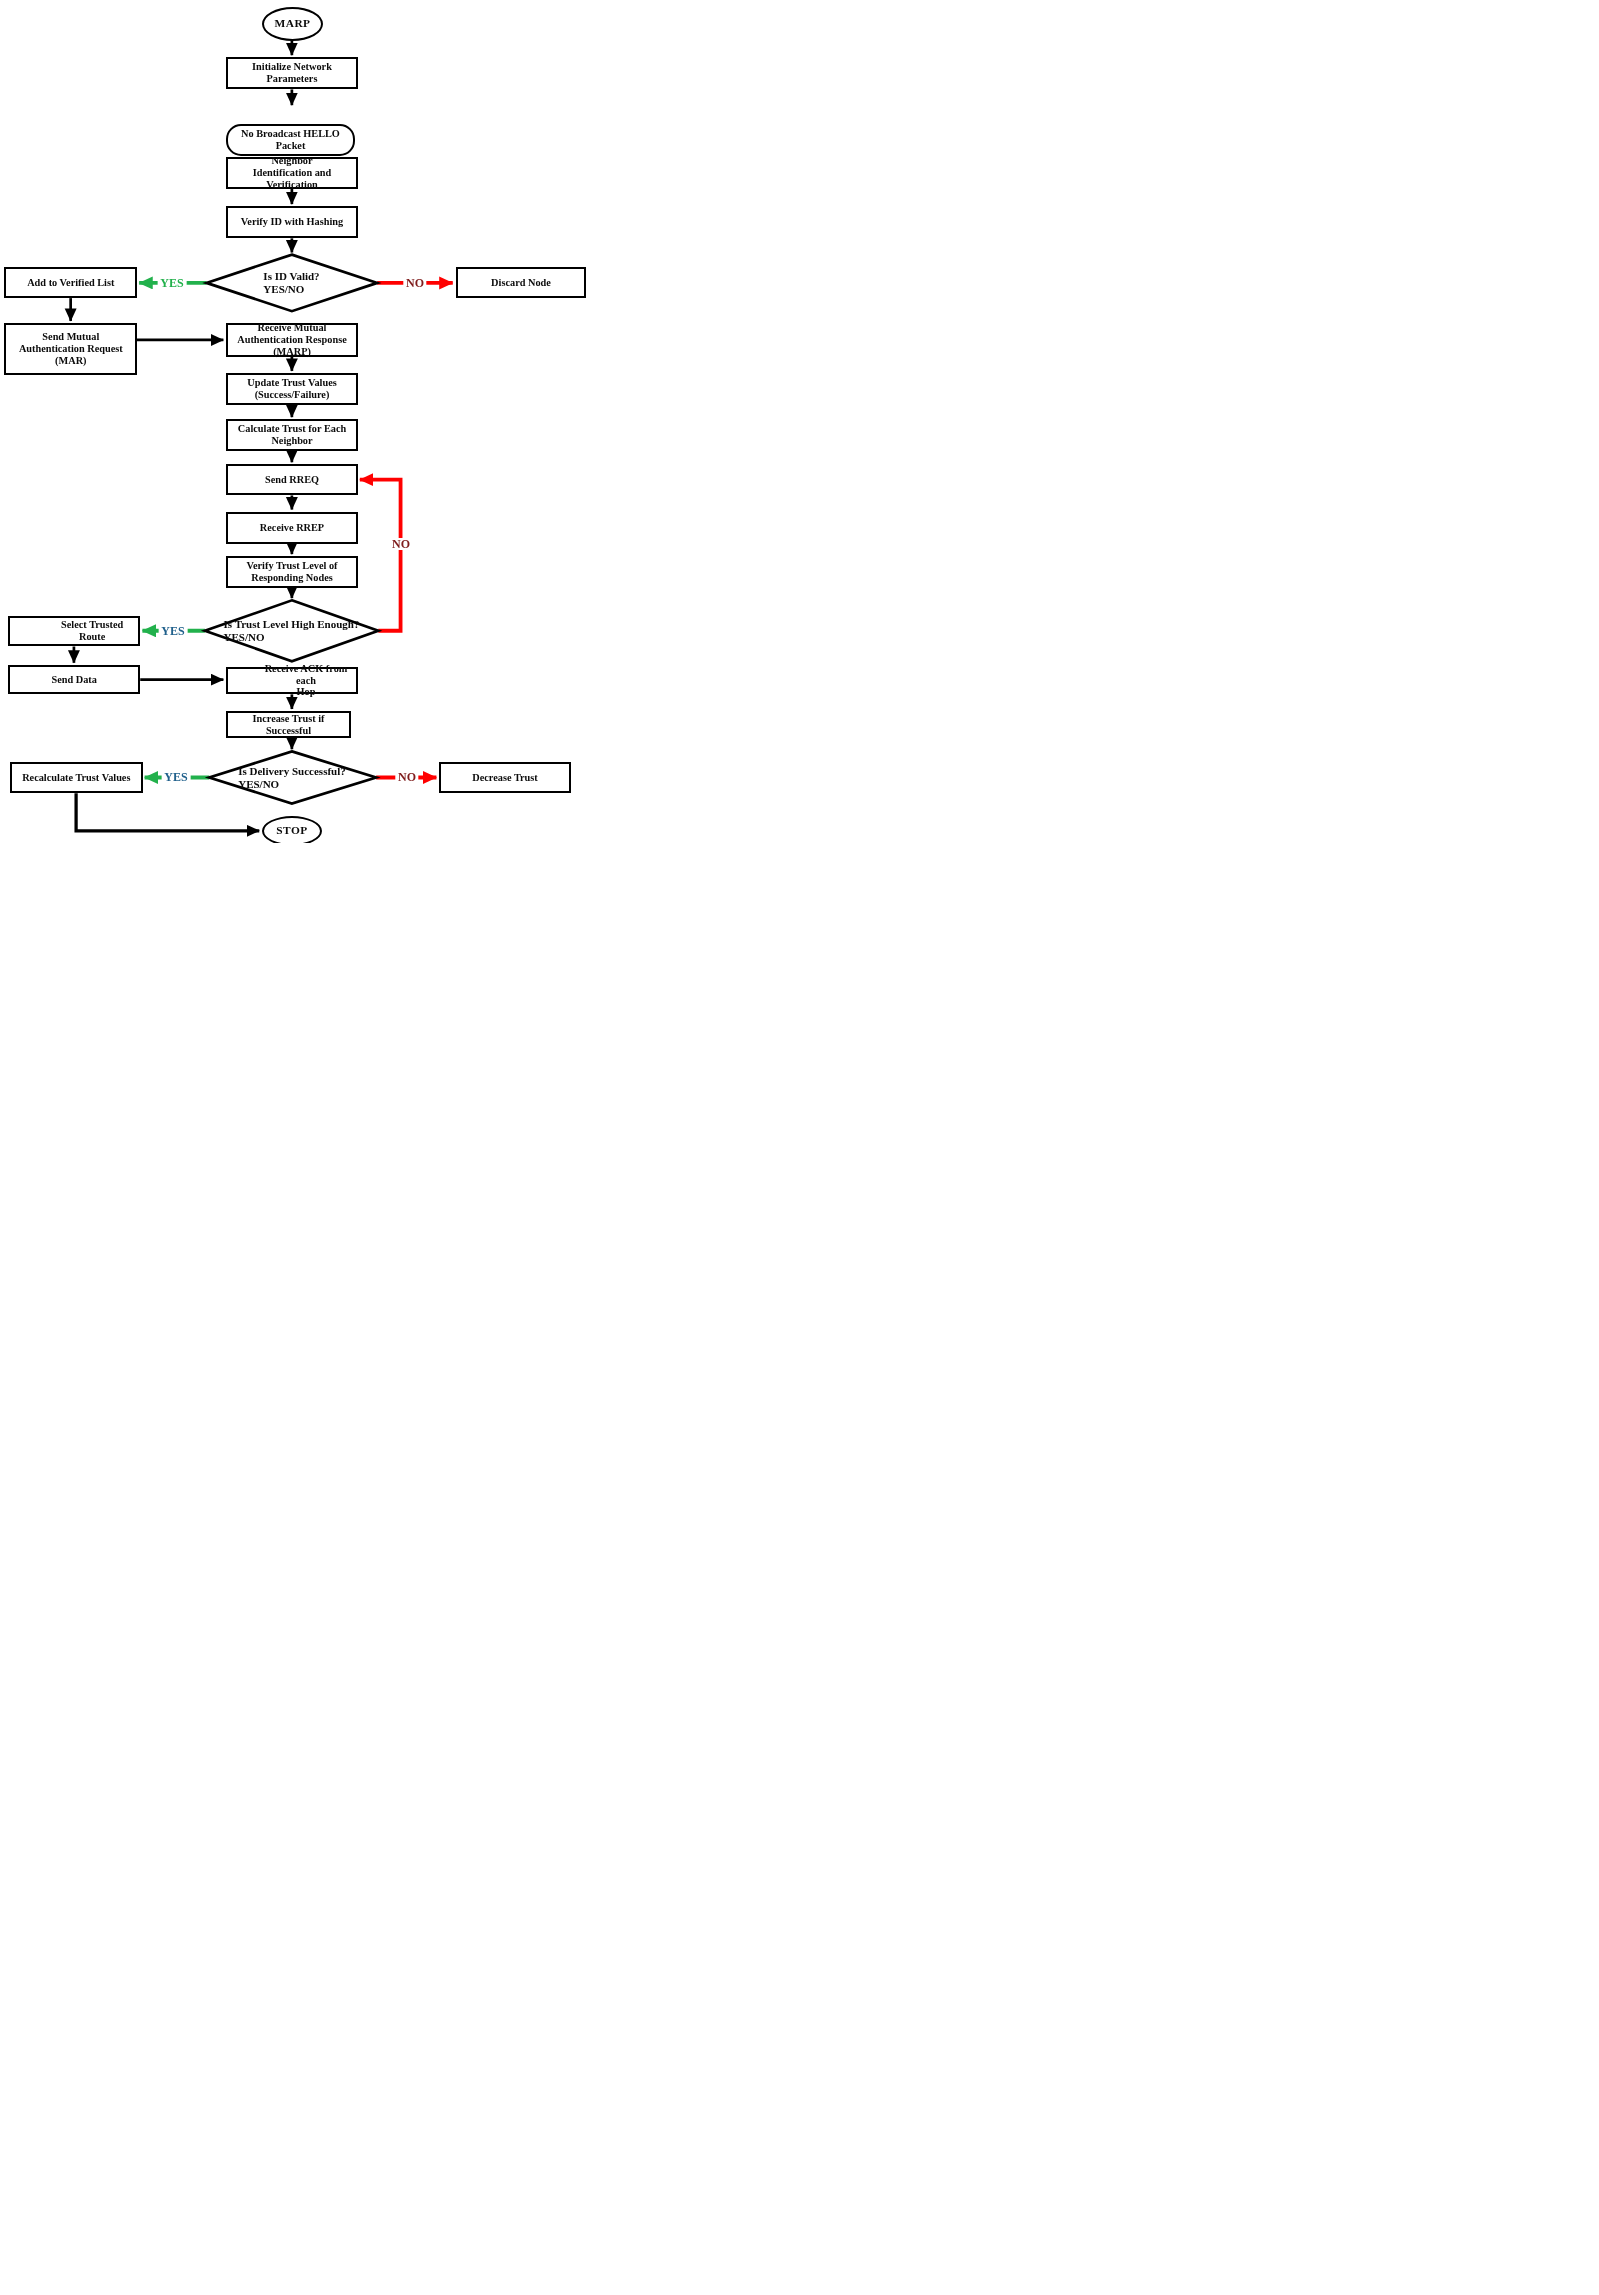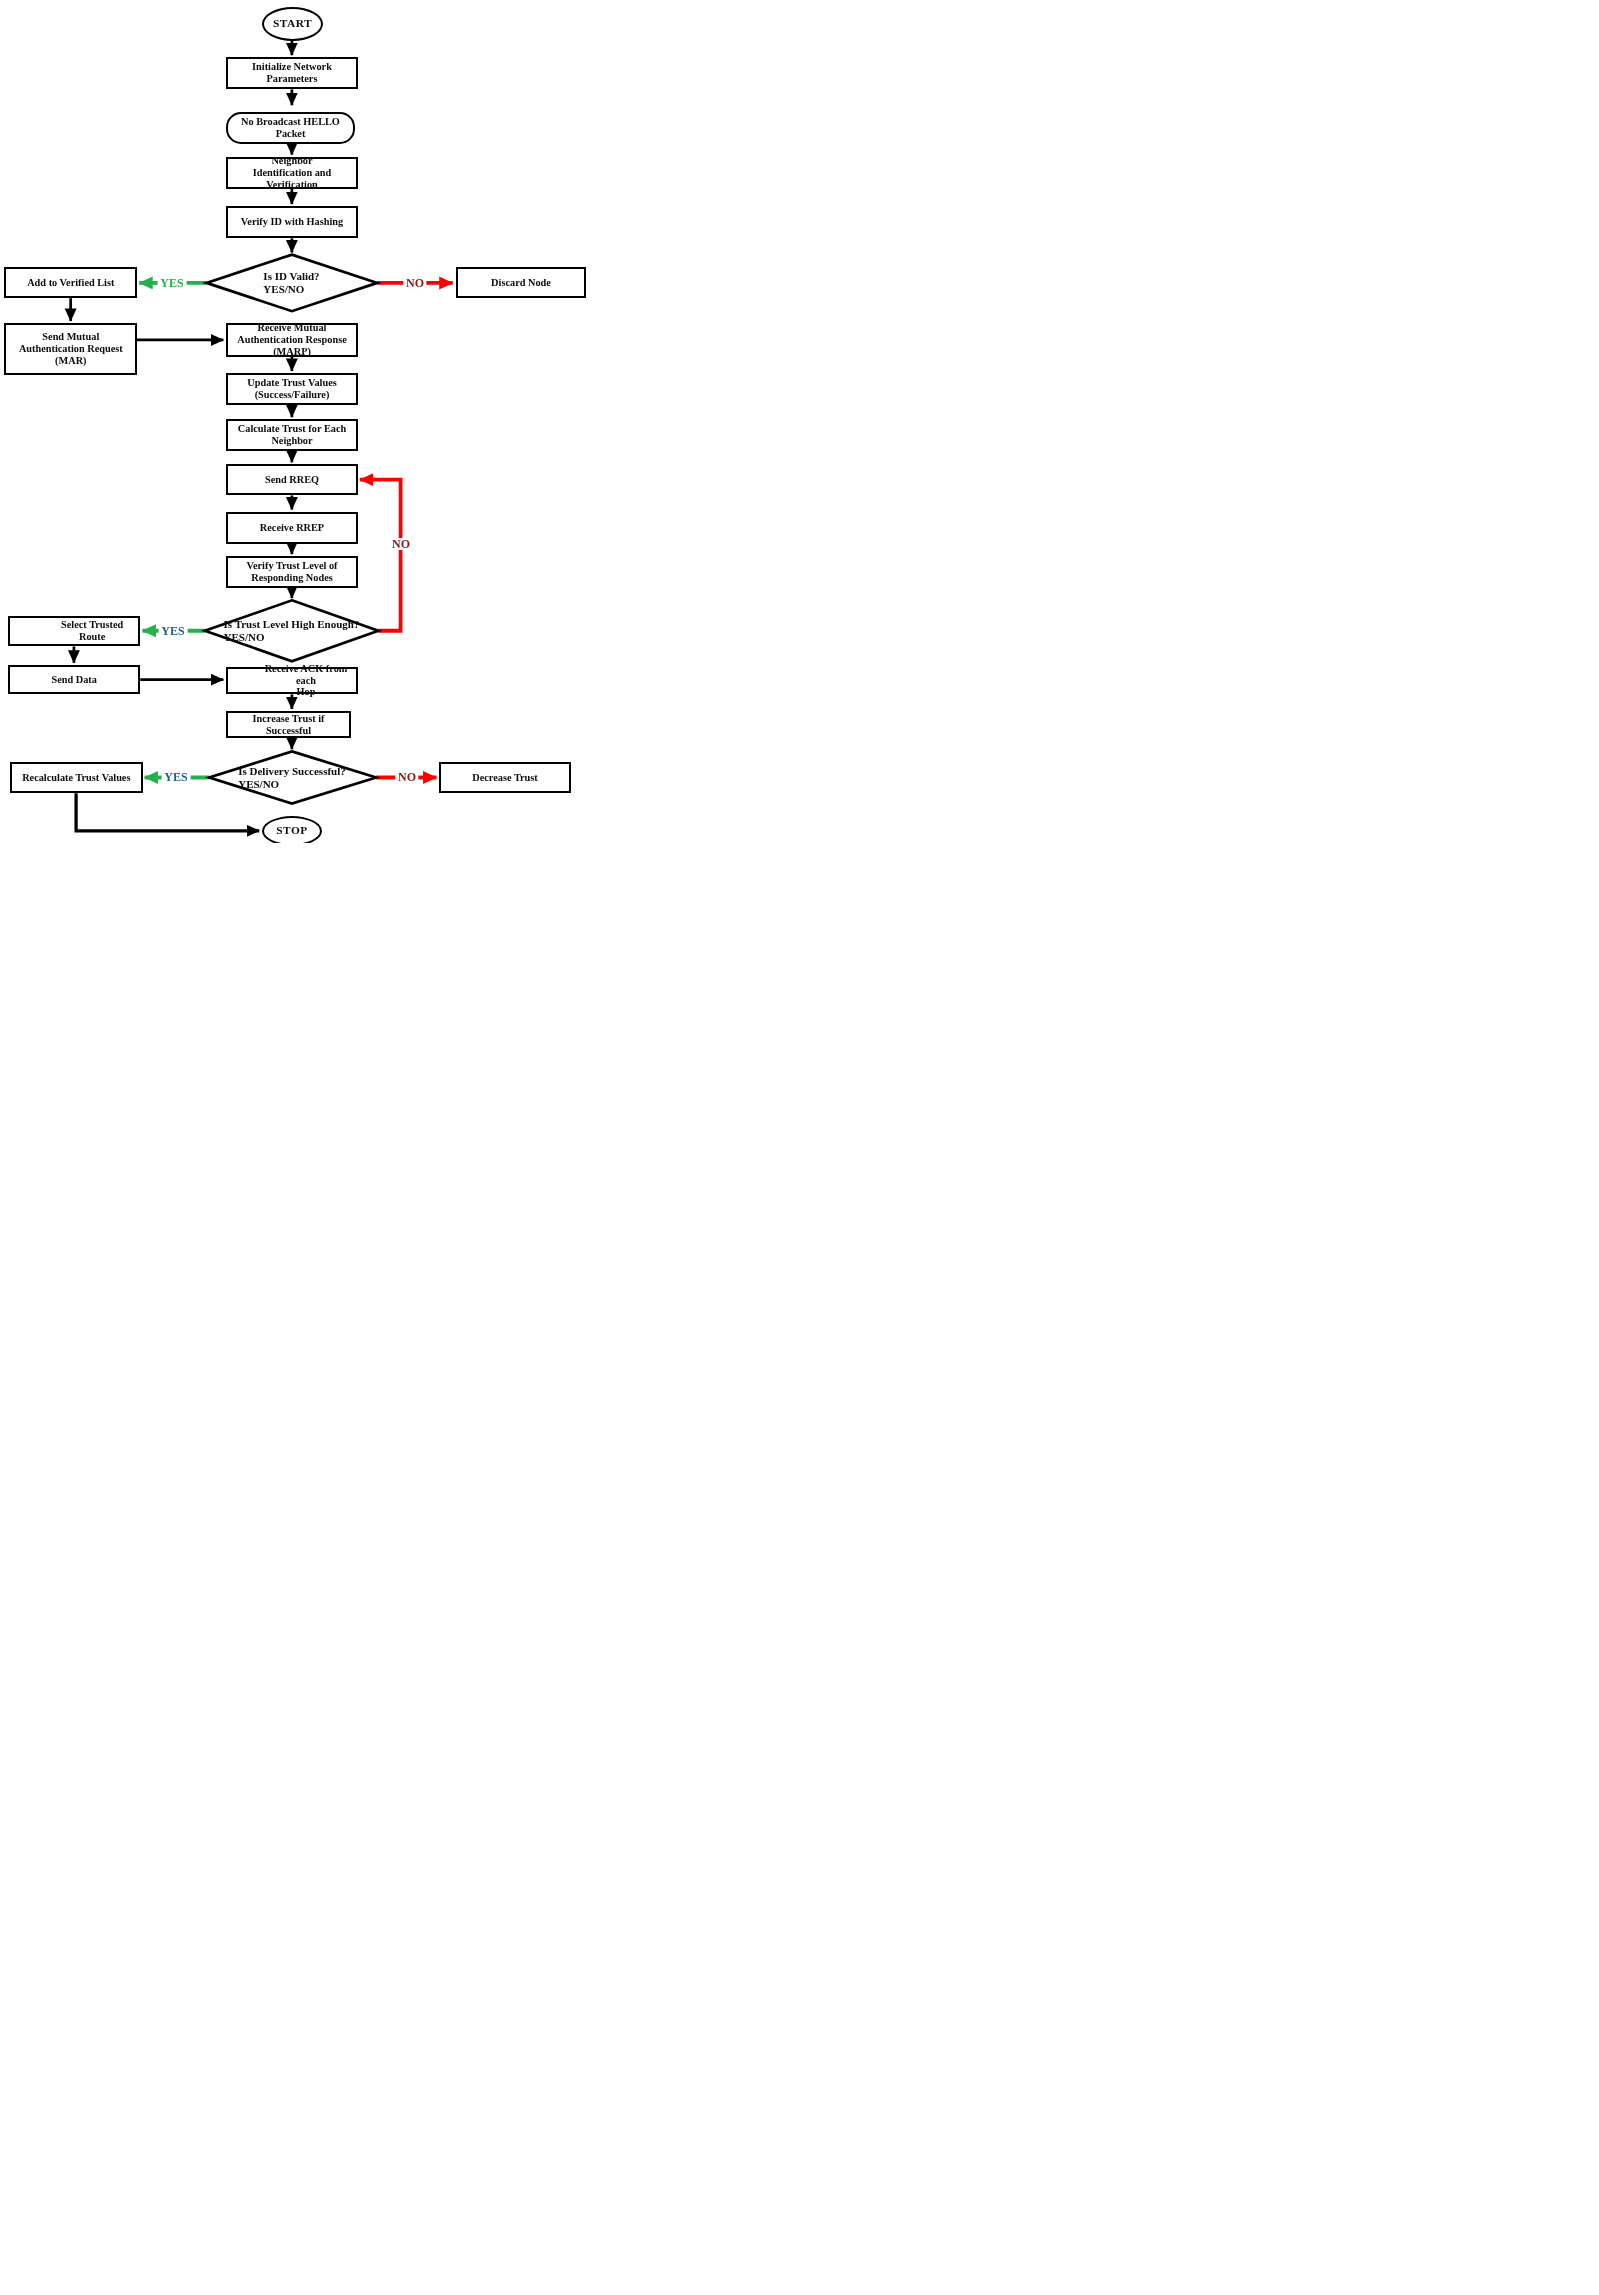--- a/index.html
+++ b/index.html
@@ -76,31 +76,31 @@
     <path d="M694,520 L833,520" stroke="#FF0000" stroke-width="7" fill="none" marker-end="url(#mk-red)"></path>
     <path d="M696,1160 L737,1160 L737,882 L662,882" stroke="#FF0000" stroke-width="7" fill="none" marker-end="url(#mk-red)"></path>
     <path d="M692,1430 L803,1430" stroke="#FF0000" stroke-width="7" fill="none" marker-end="url(#mk-red)"></path>
 
     <polygon points="537,468 694,520 537,572 380,520" fill="#ffffff" stroke="#000" stroke-width="5"></polygon>
     <polygon points="537,1104 696,1160 537,1216 377,1160" fill="#ffffff" stroke="#000" stroke-width="5"></polygon>
     <polygon points="537,1382 692,1430 537,1478 385,1430" fill="#ffffff" stroke="#000" stroke-width="5"></polygon>
   </svg>
 
   <div class="node oval" style="left:262px;top:6.5px;width:61px;height:34px;">
-    <span class="node-label">START</span>
+    <span class="node-label">MARP</span>
   </div>
   <div class="node oval" style="left:262px;top:816px;width:60px;height:30px;">
     <span class="node-label">STOP</span>
   </div>
 
   <div class="node box" style="left:226px;top:57px;width:132px;height:32px;">
     <span class="node-label">Initialize Network
 Parameters</span>
   </div>
-  <div class="node box" style="left:226px;top:112px;width:129px;height:32px;border-radius:15px;">
+  <div class="node box" style="left:226px;top:124px;width:129px;height:32px;border-radius:15px;">
     <span class="node-label">No Broadcast HELLO
 Packet</span>
   </div>
   <div class="node box" style="left:226px;top:157px;width:132px;height:32px;">
     <span class="node-label">Neighbor
 Identification and
 Verification</span>
   </div>
   <div class="node box" style="left:226px;top:206px;width:132px;height:32px;">
     <span class="node-label">Verify ID with Hashing</span>

